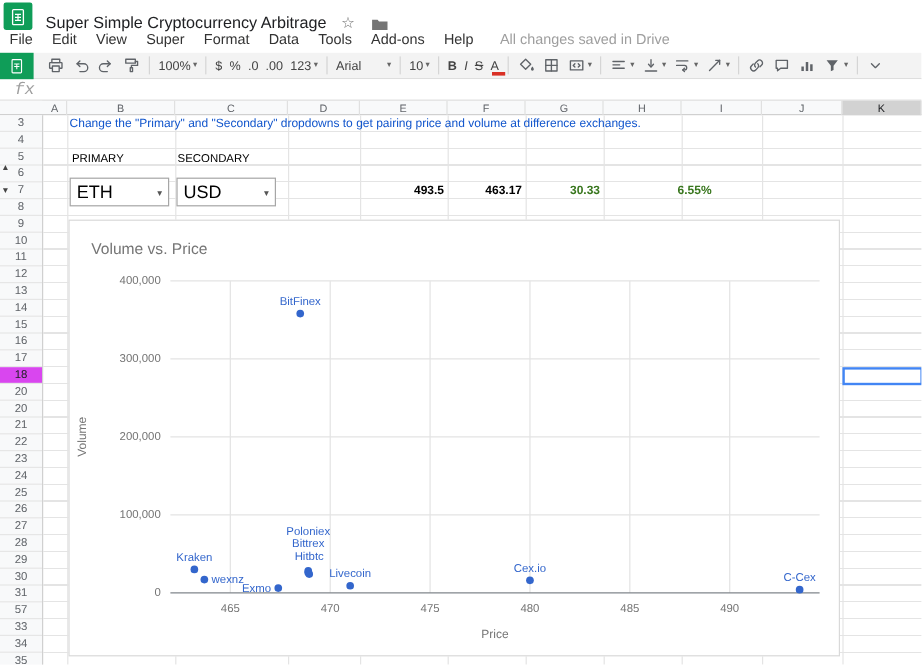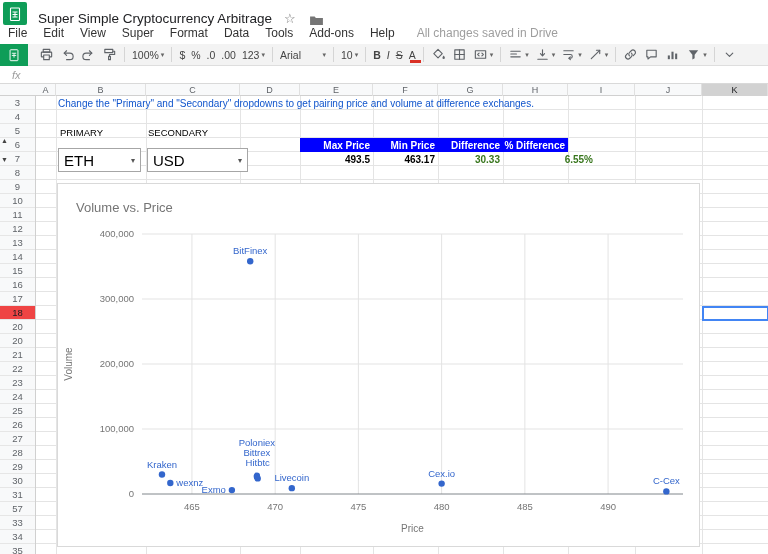--- a/index.html
+++ b/index.html
@@ -29,46 +29,46 @@
 .tlabel.s{text-decoration:line-through}
 .tb-btn.wide{min-width:52px;justify-content:space-between}
 .caret{font-size:7px;color:#666;margin-left:2px;line-height:1}
 .colorbar{width:11px;height:2.5px;position:absolute;bottom:2px;left:4px}
 .tb-divider{width:1px;height:15px;background:#d5d5d5;margin:0 4px;flex:0 0 auto}
 .ticon svg{width:15px;height:15px;display:block}
 .ticon svg *{stroke:#5f6368;fill:none;stroke-width:1.2;stroke-linecap:round;stroke-linejoin:round}
 .ticon svg .f{fill:#5f6368;stroke:none}
 
 #formulabar{top:66px;height:18px;background:#fff;border-bottom:1px solid #d9d9d9;display:flex;align-items:center}
-#fx{font-size:11px;font-style:italic;color:#9e9e9e;margin-left:12px;font-family:Liberation Sans, sans-serif}
+#fx{font-size:14px;font-style:italic;color:#9e9e9e;margin-left:12px;font-family:Liberation Mono, monospace}
 
 
 #colheaders{top:84px;height:12px;background:#f8f9fa;display:flex;padding-left:36px;border-bottom:1px solid #d0d0d0;position:absolute}
 .col-h{height:12px;font-size:9px;color:#5f6368;display:flex;align-items:center;justify-content:center;border-right:1px solid #e0e0e0}
 .col-h.sel{background:#d2d2d2;color:#202124}
 #corner{position:absolute;left:0;top:84px;width:36px;height:12px;background:#f8f9fa;border-right:1px solid #d0d0d0;border-bottom:1px solid #d0d0d0}
 #rowgutter{position:absolute;left:0;top:96px;width:36px;height:458px;background:#f8f9fa;border-right:1px solid #d0d0d0;overflow:hidden}
 .row-h{height:14px;font-size:9.5px;color:#5f6368;display:flex;align-items:center;justify-content:center;border-bottom:1px solid #e6e6e6}
-.row-h.sel{background:#ef4444;color:#202124}
+.row-h.sel{background:#d946ef;color:#202124}
 .group-marker{position:absolute;font-size:7px;color:#444;left:1px;z-index:3;line-height:1}
 #marker-up{top:137px}
 #marker-down{top:156px}
 
 
 #sheetarea{position:absolute;left:36px;top:96px;width:732px;height:458px;overflow:hidden;background:repeating-linear-gradient(to bottom,transparent 0 13px,#e4e4e4 13px 14px)}
 #gridlines{position:absolute;inset:0}
 .vline{position:absolute;top:0;bottom:0;width:1px;background:#e4e4e4}
 
 #instruction{position:absolute;left:22px;top:2px;font-size:10px;color:#1155cc;white-space:nowrap}
 .field-label{position:absolute;font-size:9.5px;color:#000;white-space:nowrap}
 #primary-label{left:24px;top:31px}
 #secondary-label{left:112px;top:31px}
 .dropdown{position:absolute;top:52px;height:24px;background:#fff;border:1px solid #a6a6a6;display:flex;align-items:center;justify-content:space-between;padding:0 5px;font-size:15px;color:#000;z-index:2}
 #primary-dd{left:22px;width:83px}
-#secondary-dd{left:111px;width:101px}
+#secondary-dd{left:111px;width:83px}
 .dd-caret{font-size:8px;color:#555}
 
 #stats-headers,#stats-values{position:absolute;left:0;width:732px;height:14px}
 #stats-headers{top:42px}
 #stats-values{top:56px}
 .stat-cell{position:absolute;height:14px;font-size:10px;display:flex;align-items:center;justify-content:flex-end;padding-right:3px;font-weight:bold;white-space:nowrap}
 
 #chartbox{position:absolute;left:21px;top:87px;width:643px;height:364px;background:#fff;border:1px solid #d9d9d9;z-index:2}
 #chart-svg{display:block}
 #chart-svg text{font-family:"Liberation Sans",sans-serif}
@@ -394,26 +394,20 @@
 
     <div id="primary-dd" class="dropdown">
       <span>ETH</span>
       <span class="dd-caret">▾</span>
     </div>
     <div id="secondary-dd" class="dropdown">
       <span>USD</span>
       <span class="dd-caret">▾</span>
     </div>
 
-    <div id="stats-headers">
-        <div class="stat-cell" style="left:264px;width:73px;background:#0000ff;color:#ffffff">Max Price</div>
-        <div class="stat-cell" style="left:337px;width:65px;background:#0000ff;color:#ffffff">Min Price</div>
-        <div class="stat-cell" style="left:402px;width:65px;background:#0000ff;color:#ffffff">Difference</div>
-        <div class="stat-cell" style="left:467px;width:65px;background:#0000ff;color:#ffffff">% Difference</div>
-      </div>
     <div id="stats-values">
         <div class="stat-cell" style="left:264px;width:73px;color:#000000">493.5</div>
         <div class="stat-cell" style="left:337px;width:65px;color:#000000">463.17</div>
         <div class="stat-cell" style="left:402px;width:65px;color:#38761d">30.33</div>
         <div class="stat-cell" style="left:495px;width:65px;color:#38761d">6.55%</div>
       </div>
 
     <div id="chartbox">
       <svg id="chart-svg" width="641" height="362" viewBox="0 0 641 362">
           <line x1="133.93846153846152" x2="133.93846153846152" y1="50" y2="310" stroke="#e3e3e3" stroke-width="1"></line>

